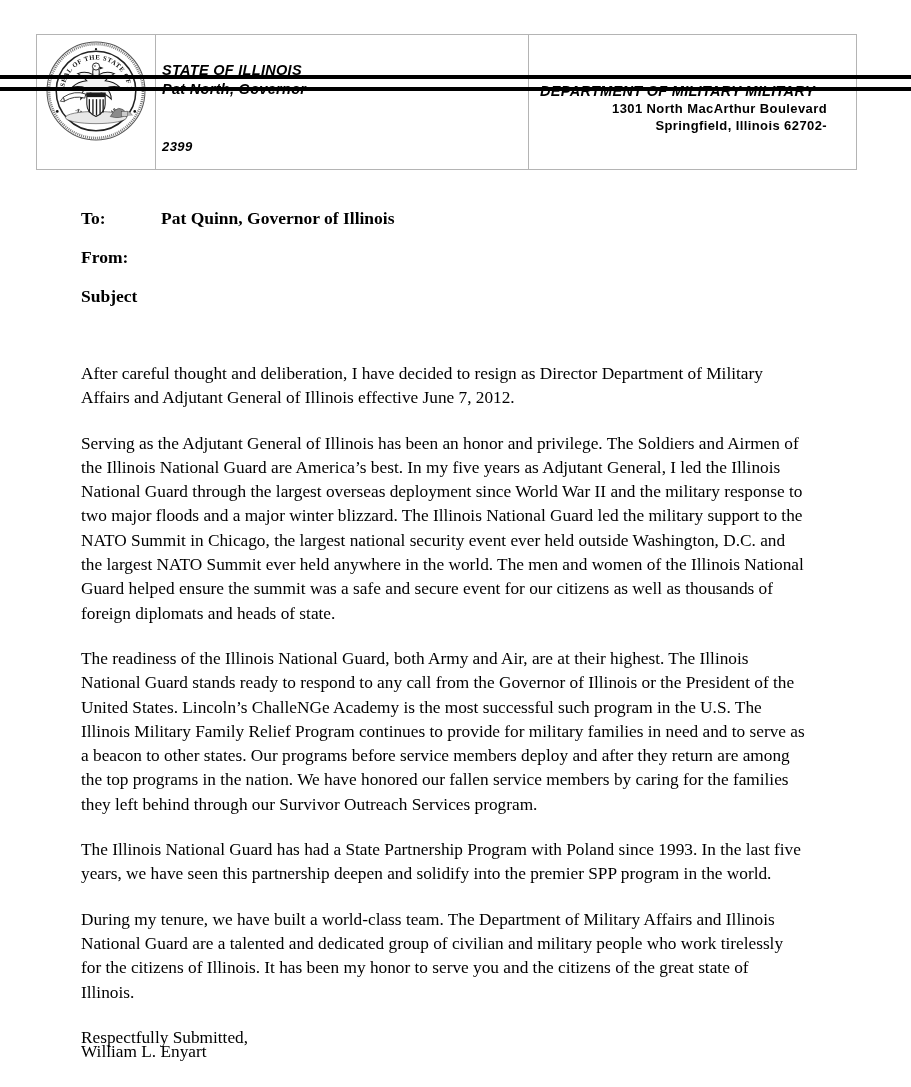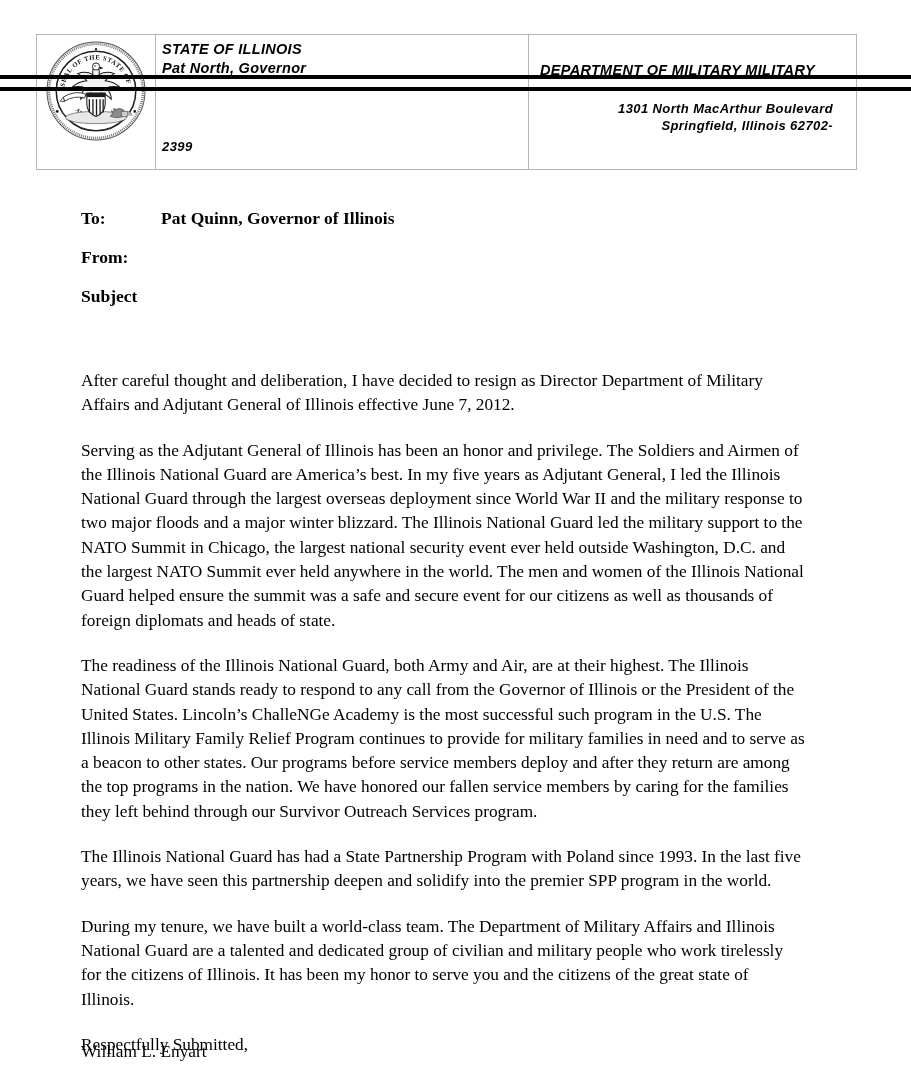--- a/index.html
+++ b/index.html
@@ -72,40 +72,40 @@
   }
 
   .lh-text {
     font-family: "Liberation Sans", "DejaVu Sans", sans-serif;
     font-style: italic;
     font-weight: bold;
     font-size: 14.5px;
     letter-spacing: 0.3px;
     line-height: 19px;
     white-space: nowrap;
+    margin-top: 21px;
   }
   .lh-org {
     position: absolute;
     left: 162px;
     top: 40px;
     z-index: 3;
   }
   .lh-dept {
     position: absolute;
     left: 540px;
     top: 61px;
     z-index: 3;
   }
   .lh-addr {
     position: absolute;
-    right: 78px;
+    right: 84px;
     top: 100px;
     text-align: right;
     font-family: "Liberation Sans", "DejaVu Sans", sans-serif;
-    font-style: italic;
     font-weight: bold;
     font-size: 13px;
     line-height: 17px;
     letter-spacing: 0.4px;
     z-index: 3;
     white-space: nowrap;
   }
   .lh-zipcont {
     position: absolute;
     left: 162px;
@@ -142,21 +142,21 @@
   
   .letter-body {
     position: absolute;
     left: 81px;
     top: 353px;
     width: 725px;
   }
   .para {
     font-size: 17.3px;
     line-height: 24.3px;
-    margin: 16px 0 21px 0;
+    margin: 9px 0 21px 0;
     text-align: left;
   }
   .closing {
     font-size: 17.3px;
     line-height: 24.3px;
     margin: 20px 0 8px 0;
   }
   .signature-name {
     position: absolute;
     left: 81px;

